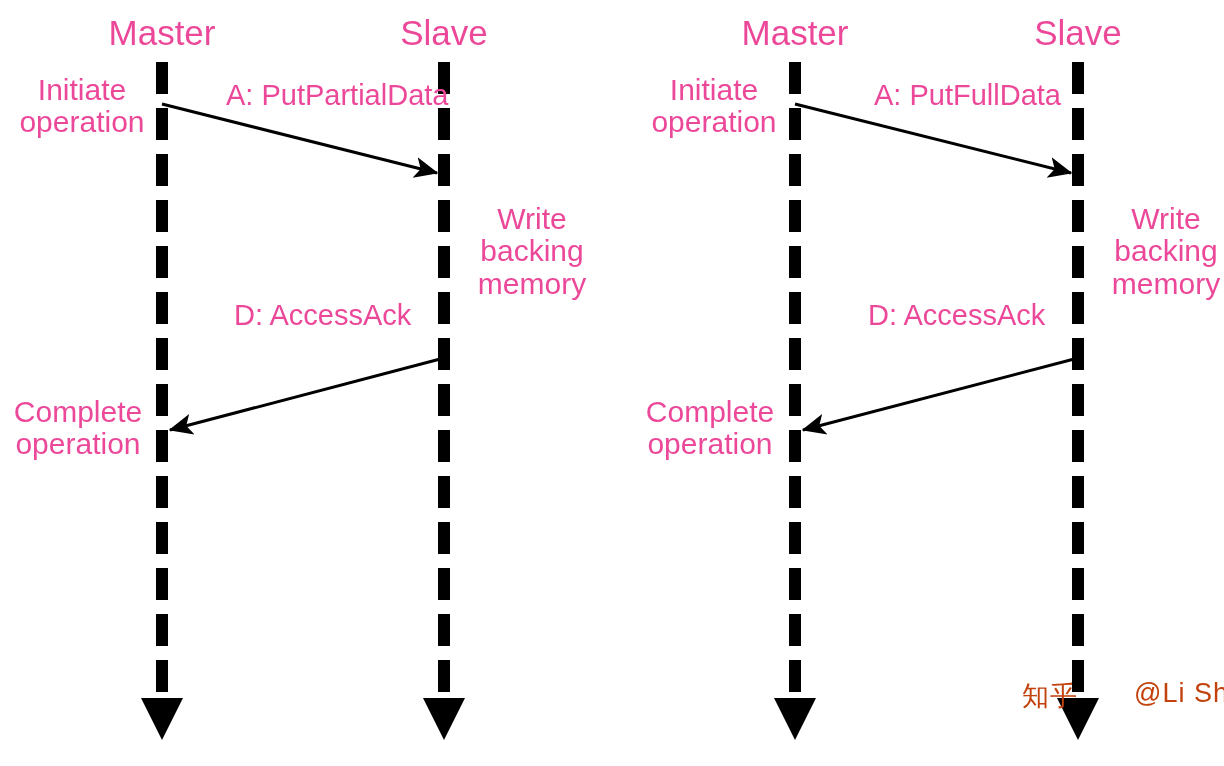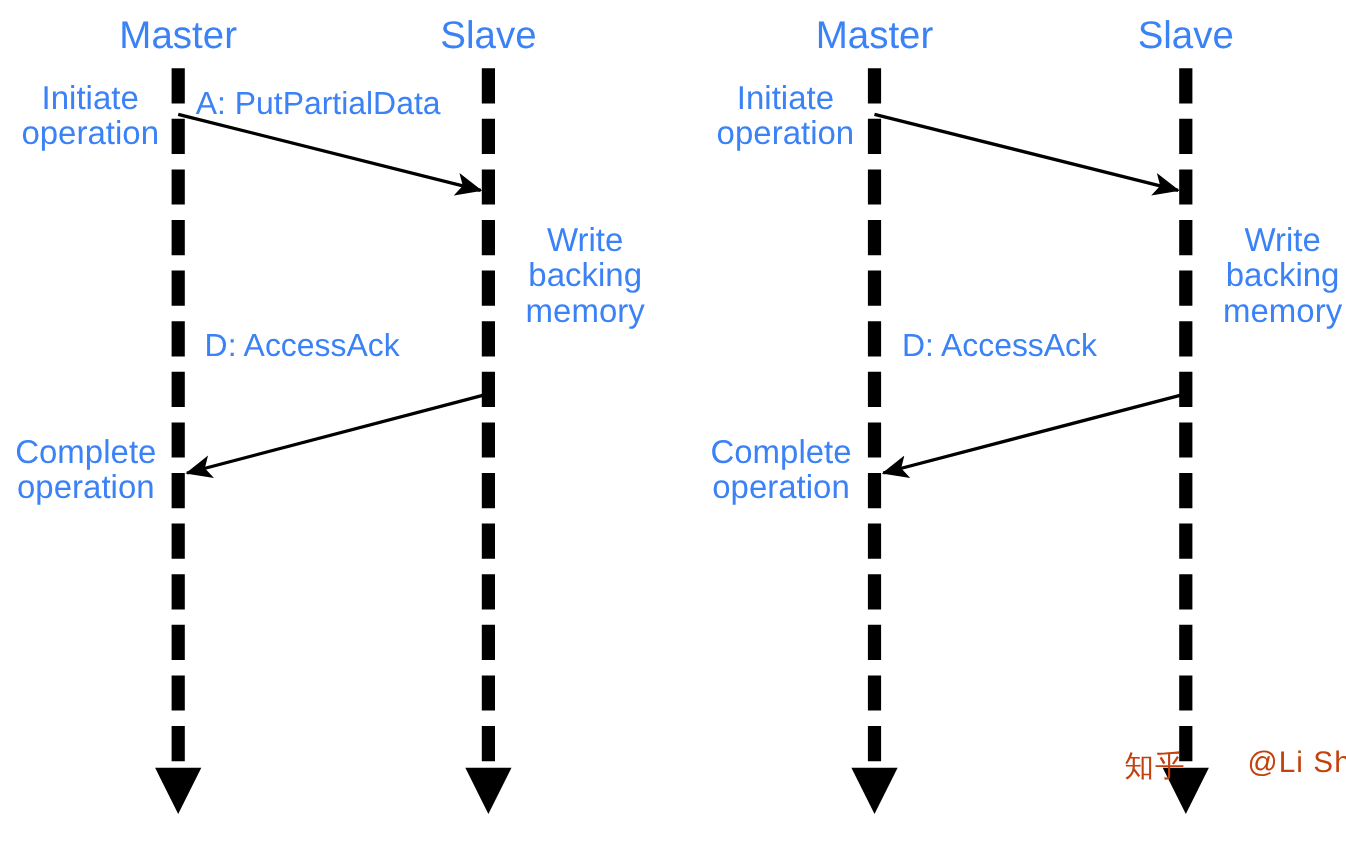--- a/index.html
+++ b/index.html
@@ -23,40 +23,41 @@
   svg.diagram-svg {
     position: absolute;
     top: 0;
     left: 0;
     width: 1224px;
     height: 766px;
   }
   .lbl {
     position: absolute;
     font-family: "Liberation Sans", sans-serif;
-    color: #3b82f6;
+    color: #ec4899;
     white-space: pre;
     line-height: 1.08;
   }
   .actor-title {
     font-size: 35px;
     text-align: center;
     letter-spacing: 0px;
   }
   .note-right {
     font-size: 30px;
     text-align: center;
   }
   .note-left {
     font-size: 30px;
     text-align: center;
   }
   .msg-label {
     font-size: 29px;
     text-align: left;
+    margin-left: 48px;
   }
   .watermark {
     position: absolute;
     font-size: 27px;
     color: #c2410c;
     font-family: "Liberation Sans", sans-serif;
     white-space: pre;
     letter-spacing: 1px;
   }
 </style>
@@ -125,20 +126,21 @@
   <div class="lbl note-left" style="left:0px; top:396px; width:156px;">Complete
 operation</div>
 
   <div class="lbl actor-title" style="left:655px; top:14px; width:280px;">Master</div>
 
   <div class="lbl actor-title" style="left:958px; top:14px; width:240px;">Slave</div>
 
   <div class="lbl note-left" style="left:640px; top:74px; width:148px;">Initiate
 operation</div>
 
+  <div class="lbl msg-label" style="left:826px; top:80px; width:250px;">A: PutFullData</div>
 
   <div class="lbl note-right" style="left:1090px; top:203px; width:152px;">Write
 backing
 memory</div>
 
   <div class="lbl msg-label" style="left:820px; top:300px; width:260px;">D: AccessAck</div>
 
   <div class="lbl note-left" style="left:632px; top:396px; width:156px;">Complete
 operation</div>
 

